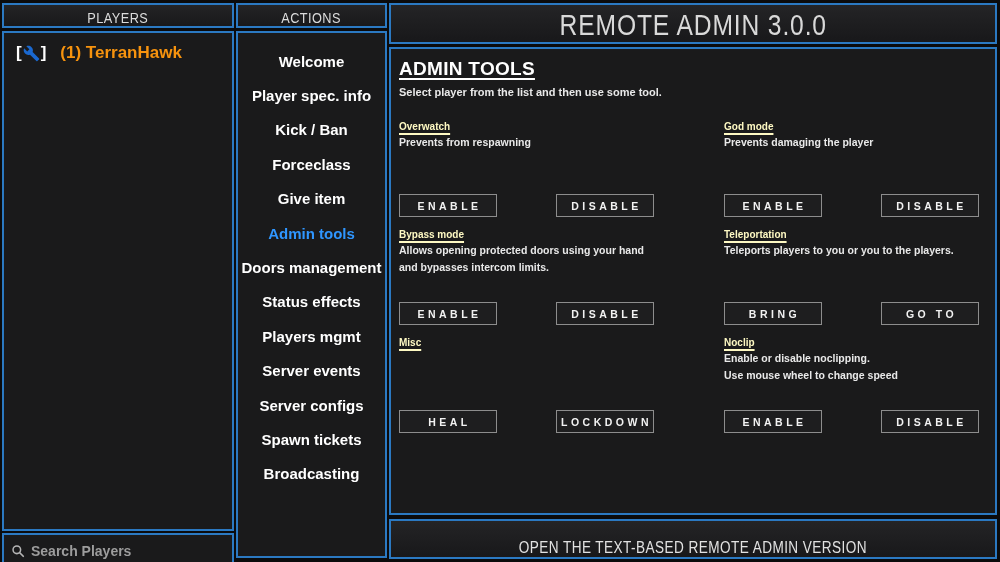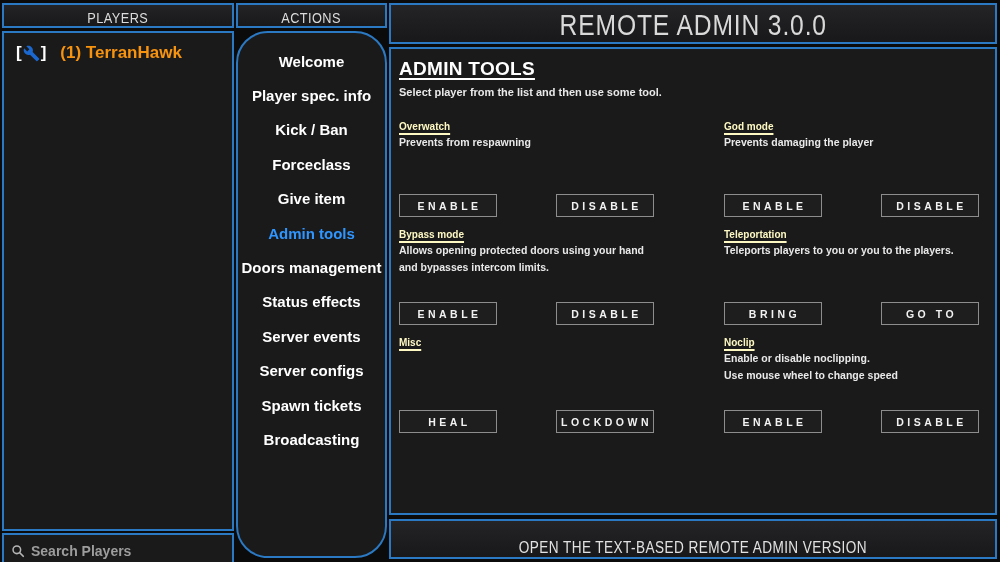--- a/index.html
+++ b/index.html
@@ -47,21 +47,20 @@
     font-size:14px; font-weight:700; margin-left:6px; width:180px;
   }
   #search-input::placeholder { color:#9d9d9d; opacity:1; }
   
   #actions-header { left:236px; top:3px; width:151px; height:25px; }
   #actions-header .condensed { font-size:15px; }
   #actions-menu {
     left:236px; top:31px; width:151px; height:527px;
     display:flex; flex-direction:column; align-items:center;
     padding-top:11px;
-    border-radius:32px;
   }
   .menu-item {
     font-size:15px; font-weight:700; color:#ffffff;
     height:34.4px; display:flex; align-items:center;
     white-space:nowrap; cursor:pointer;
   }
   .menu-item.active { color:#2f96ff; }
   
   #ra-title { left:389px; top:3px; width:608px; height:41px; }
   #ra-title .condensed { font-size:29px; letter-spacing:1px; color:#d9d9d9; }
@@ -134,20 +133,21 @@
 
 <div class="panel" id="actions-menu">
     <div class="menu-item">Welcome</div>
     <div class="menu-item">Player spec. info</div>
     <div class="menu-item">Kick / Ban</div>
     <div class="menu-item">Forceclass</div>
     <div class="menu-item">Give item</div>
     <div class="menu-item active">Admin tools</div>
     <div class="menu-item">Doors management</div>
     <div class="menu-item">Status effects</div>
+    <div class="menu-item">Players mgmt</div>
     <div class="menu-item">Server events</div>
     <div class="menu-item">Server configs</div>
     <div class="menu-item">Spawn tickets</div>
     <div class="menu-item">Broadcasting</div>
   </div>
 
 <div class="panel hdr-bar" id="ra-title">
   <span class="condensed">REMOTE ADMIN 3.0.0</span>
 </div>
 

